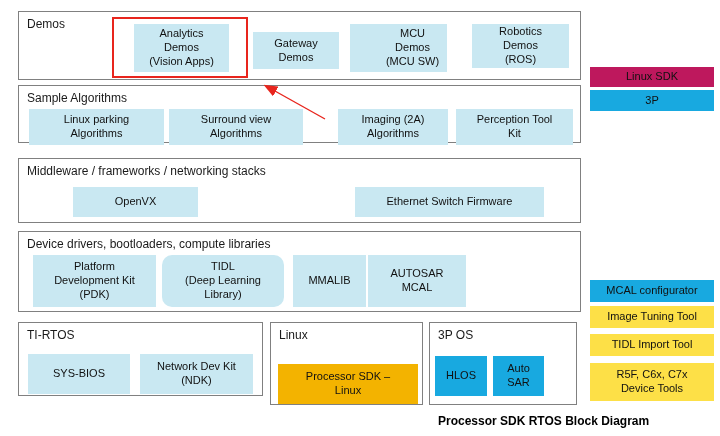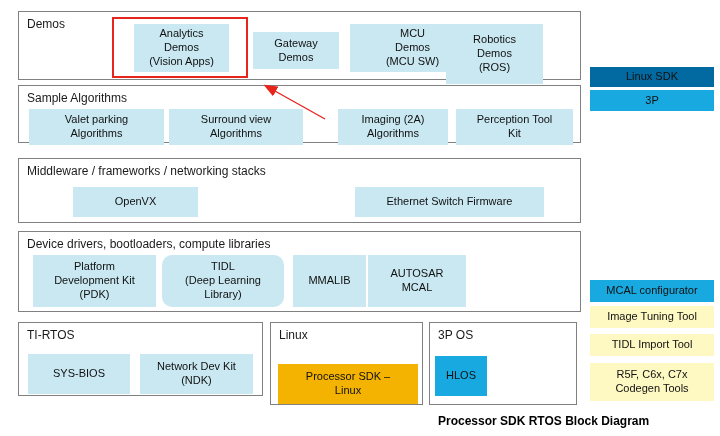--- a/index.html
+++ b/index.html
@@ -19,24 +19,24 @@
     text-align:center;white-space:pre-line;
     font-size:11px;line-height:1.25;color:#111;
     background:#C9E8F2;
   }
   .block.blue{background:#18A9E0;}
   .block.orange{background:#F3B300;}
   .side{
     position:absolute;left:590px;width:124px;box-sizing:border-box;
     display:flex;align-items:center;justify-content:center;
     text-align:center;white-space:pre-line;font-size:11px;line-height:1.25;color:#111;
-    background:#fef9c3;
+    background:#fde047;
   }
   .side.blue{background:#18A9E0;}
-  .side.orange{background:#0369a1;}
+  .side.orange{background:#be185d;}
   .highlight{
     position:absolute;border:2px solid #E8251D;box-sizing:border-box;background:transparent;
   }
   .caption{
     position:absolute;left:438px;top:414px;font-size:12px;font-weight:bold;color:#000;white-space:nowrap;
   }
   .arrow-overlay{position:absolute;left:0;top:0;pointer-events:none;}
 </style>
 </head>
 <body>
@@ -44,29 +44,29 @@
 <div class="container" style="left:18px;top:11px;width:563px;height:69px;">
   <div class="clabel">Demos</div>
   <div class="block" style="left:115px;top:12px;width:95px;height:48px;">Analytics
 Demos
 (Vision Apps)</div>
   <div class="block" style="left:234px;top:20px;width:86px;height:37px;">Gateway
 Demos</div>
   <div class="block" style="left:331px;top:12px;width:97px;height:48px;padding-left:28px;">MCU
 Demos
 (MCU SW)</div>
-  <div class="block" style="left:427px;top:12px;width:97px;height:60px;">Robotics
+  <div class="block" style="left:453px;top:12px;width:97px;height:44px;">Robotics
 Demos
 (ROS)</div>
   <div class="highlight" style="left:93px;top:5px;width:136px;height:61px;"></div>
 </div>
 
 <div class="container" style="left:18px;top:85px;width:563px;height:58px;">
   <div class="clabel">Sample Algorithms</div>
-  <div class="block" style="left:10px;top:23px;width:135px;height:36px;">Valet parking
+  <div class="block" style="left:10px;top:23px;width:135px;height:36px;">Linux parking
 Algorithms</div>
   <div class="block" style="left:150px;top:23px;width:134px;height:36px;">Surround view
 Algorithms</div>
   <div class="block" style="left:319px;top:23px;width:110px;height:36px;">Imaging (2A)
 Algorithms</div>
   <div class="block" style="left:437px;top:23px;width:117px;height:36px;">Perception Tool
 Kit</div>
 </div>
 
 <div class="container" style="left:18px;top:158px;width:563px;height:65px;">
@@ -97,29 +97,31 @@
 
 <div class="container" style="left:270px;top:322px;width:153px;height:83px;">
   <div class="clabel">Linux</div>
   <div class="block orange" style="left:7px;top:41px;width:140px;height:40px;">Processor SDK –
 Linux</div>
 </div>
 
 <div class="container" style="left:429px;top:322px;width:148px;height:83px;">
   <div class="clabel">3P OS</div>
   <div class="block blue" style="left:5px;top:33px;width:52px;height:40px;">HLOS</div>
+  <div class="block blue" style="left:63px;top:33px;width:51px;height:40px;">Auto
+SAR</div>
 </div>
 
 <div class="side orange" style="top:67px;height:20px;">Linux SDK</div>
 <div class="side blue" style="top:90px;height:21px;">3P</div>
 <div class="side blue" style="top:280px;height:22px;">MCAL configurator</div>
 <div class="side" style="top:306px;height:22px;">Image Tuning Tool</div>
 <div class="side" style="top:334px;height:22px;">TIDL Import Tool</div>
 <div class="side" style="top:363px;height:38px;">R5F, C6x, C7x
-Codegen Tools</div>
+Device Tools</div>
 
 <svg class="arrow-overlay" width="720" height="436" viewBox="0 0 720 436">
   <defs>
     <marker id="ah" markerWidth="10" markerHeight="8" refX="8" refY="4" orient="auto">
       <polygon points="0,0 10,4 0,8" fill="#E8251D"></polygon>
     </marker>
   </defs>
   <line x1="325" y1="119" x2="266" y2="86" stroke="#E8251D" stroke-width="1.4" marker-end="url(#ah)"></line>
 </svg>
 

